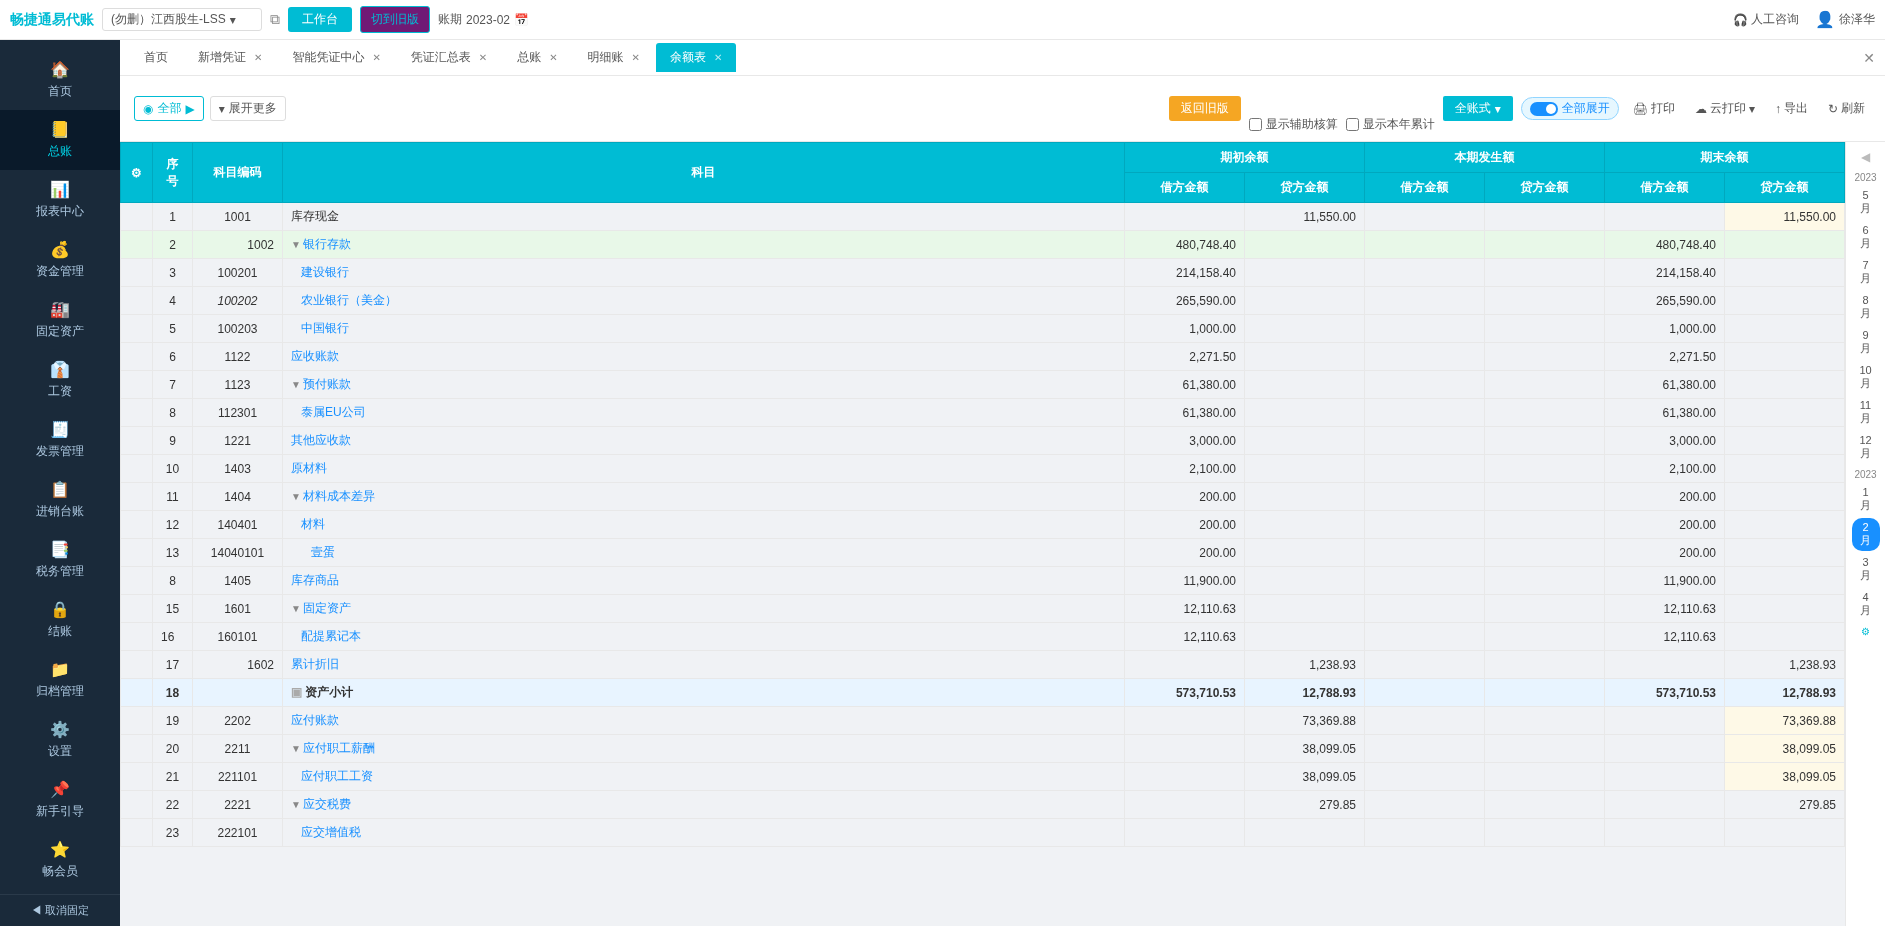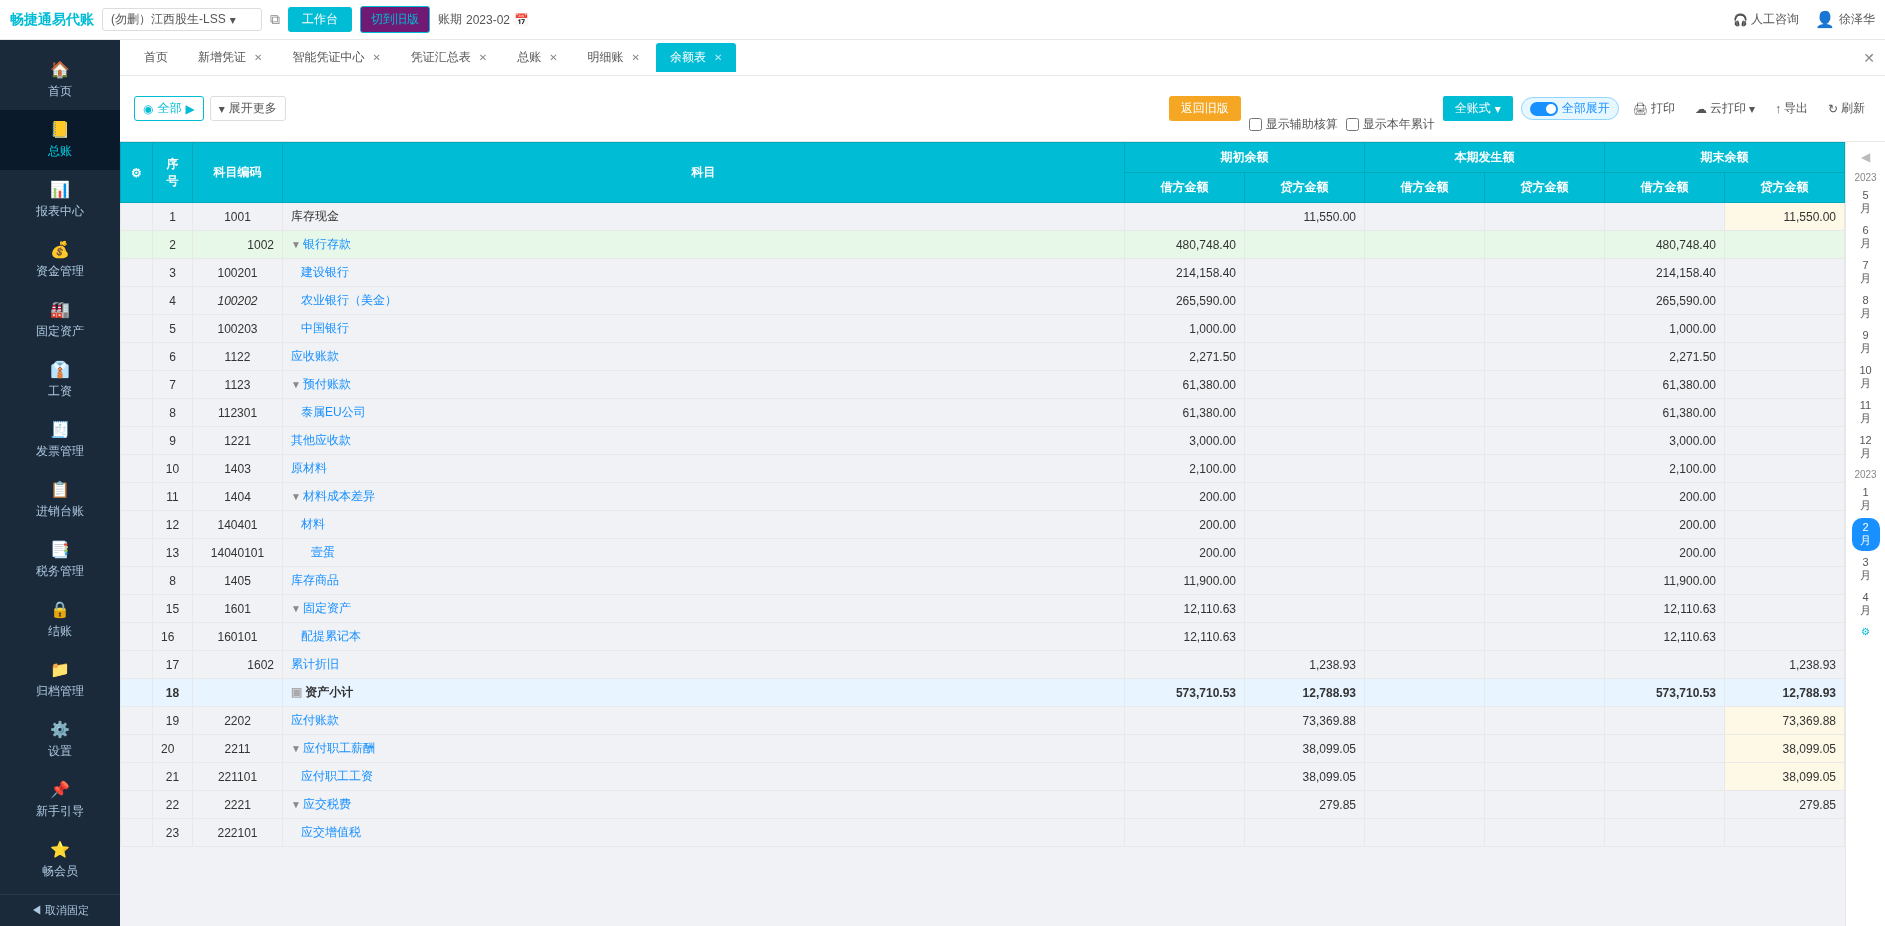--- a/index.html
+++ b/index.html
@@ -496,21 +496,21 @@
       <td class="name-col"><a href="#">应付账款</a></td>
       <td class="amount"></td>
       <td class="amount">73,369.88</td>
       <td class="amount"></td>
       <td class="amount"></td>
       <td class="amount" style=""></td>
       <td class="amount" style="background:#fef9e7;">73,369.88</td>
     </tr>
               <tr>
       <td style="text-align:center;"></td>
-      <td style="text-align:left;">20</td>
+      <td style="text-align:center;">20</td>
       <td style="text-align:center;">2211</td>
       <td class="name-col"><span class="tree-arrow" style="color:#888;font-size:10px;">▼</span><a href="#">应付职工薪酬</a></td>
       <td class="amount"></td>
       <td class="amount">38,099.05</td>
       <td class="amount"></td>
       <td class="amount"></td>
       <td class="amount" style=""></td>
       <td class="amount" style="background:#fef9e7;">38,099.05</td>
     </tr>
               <tr>

